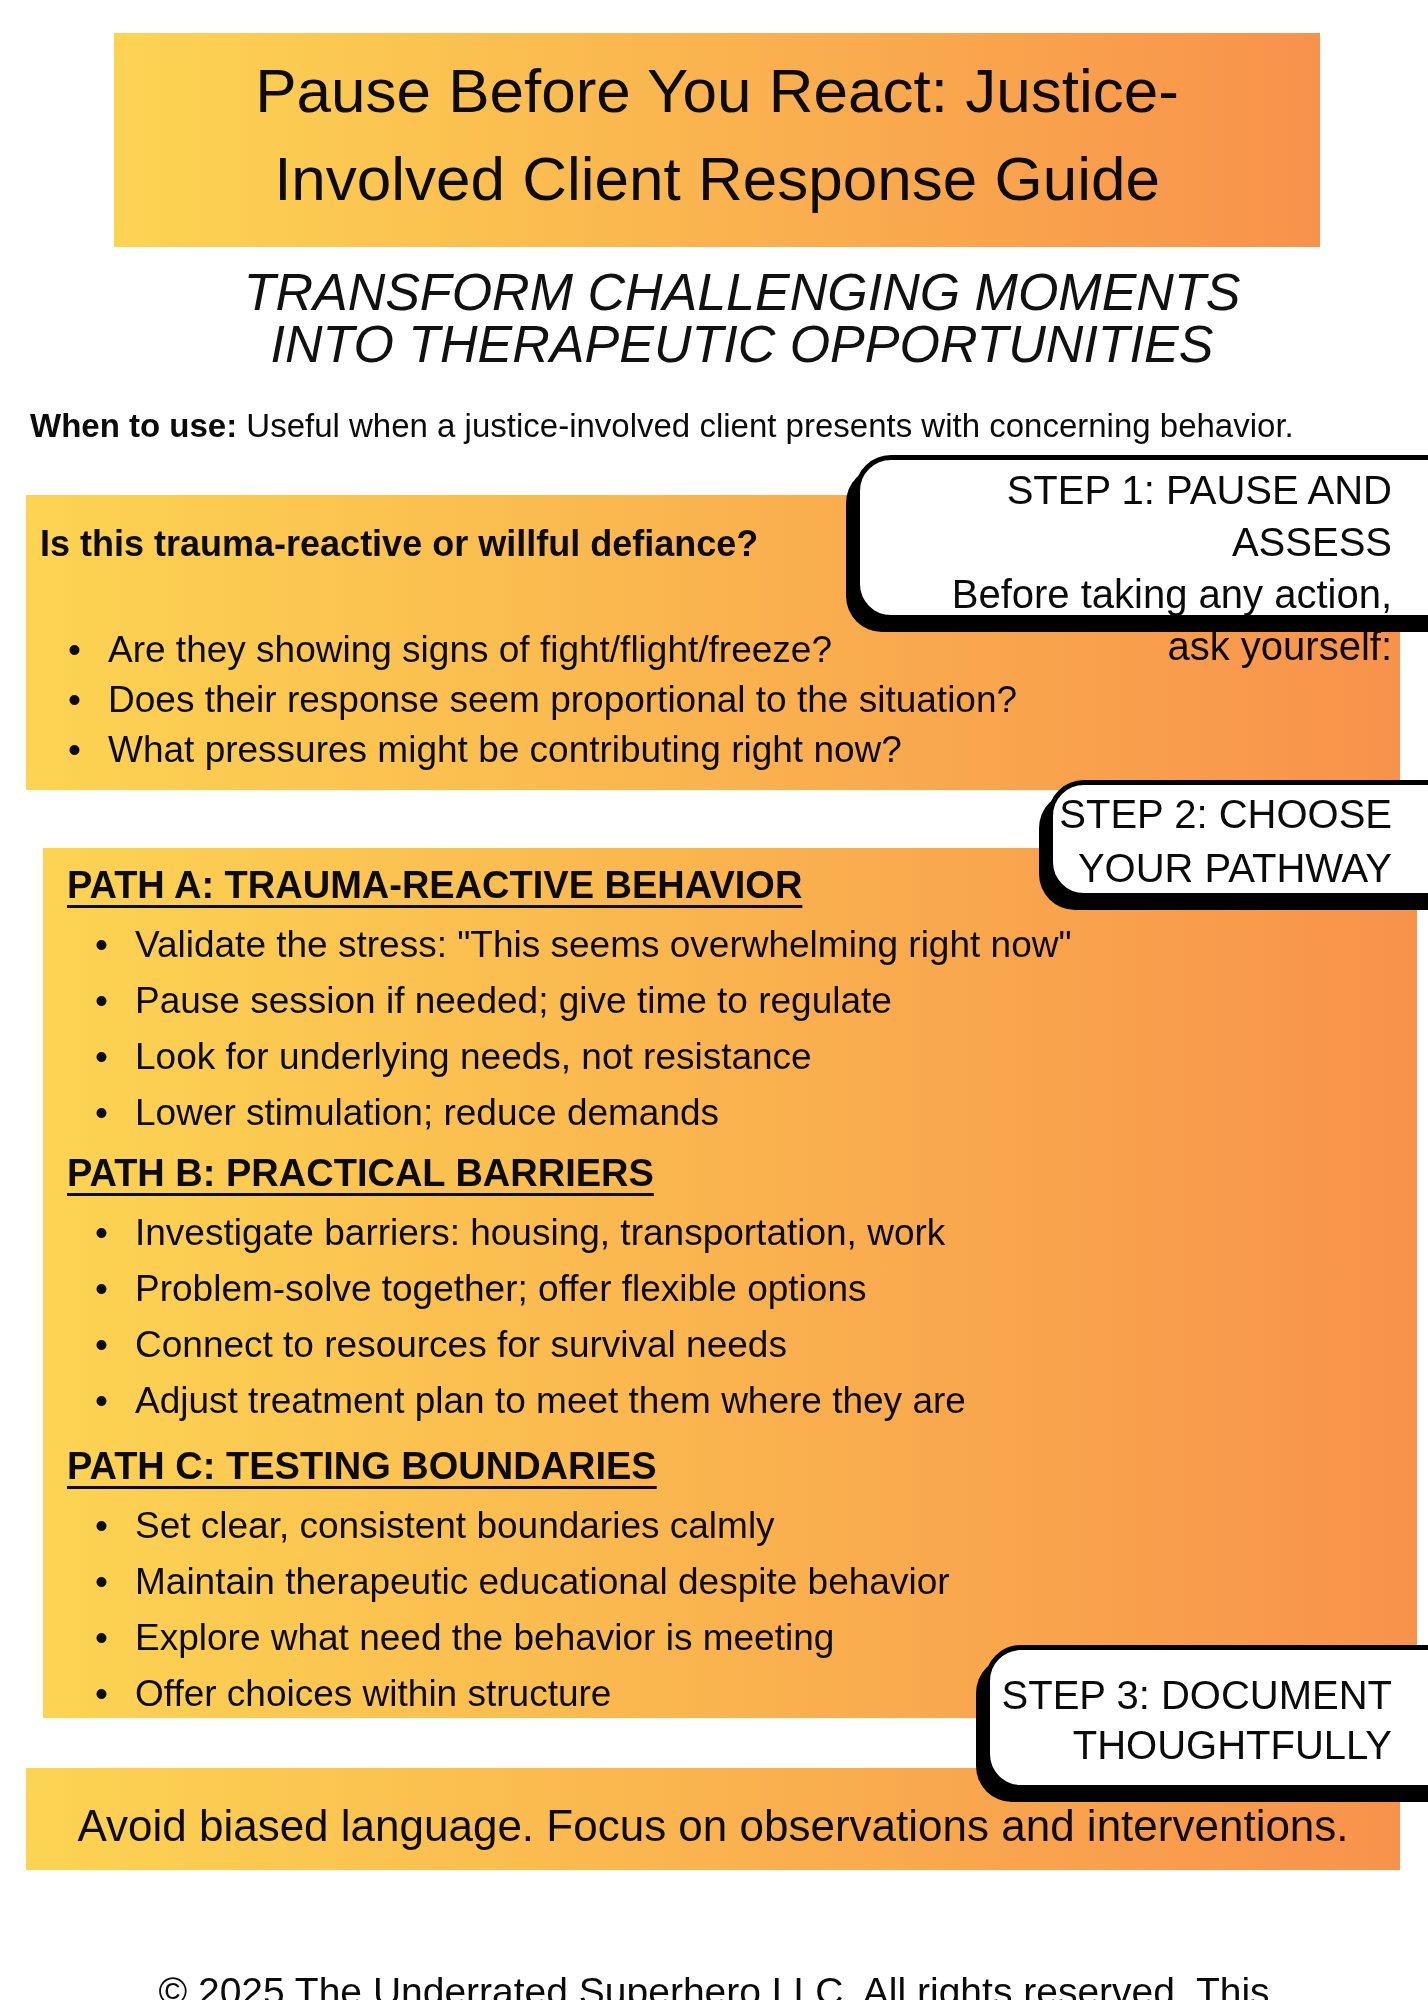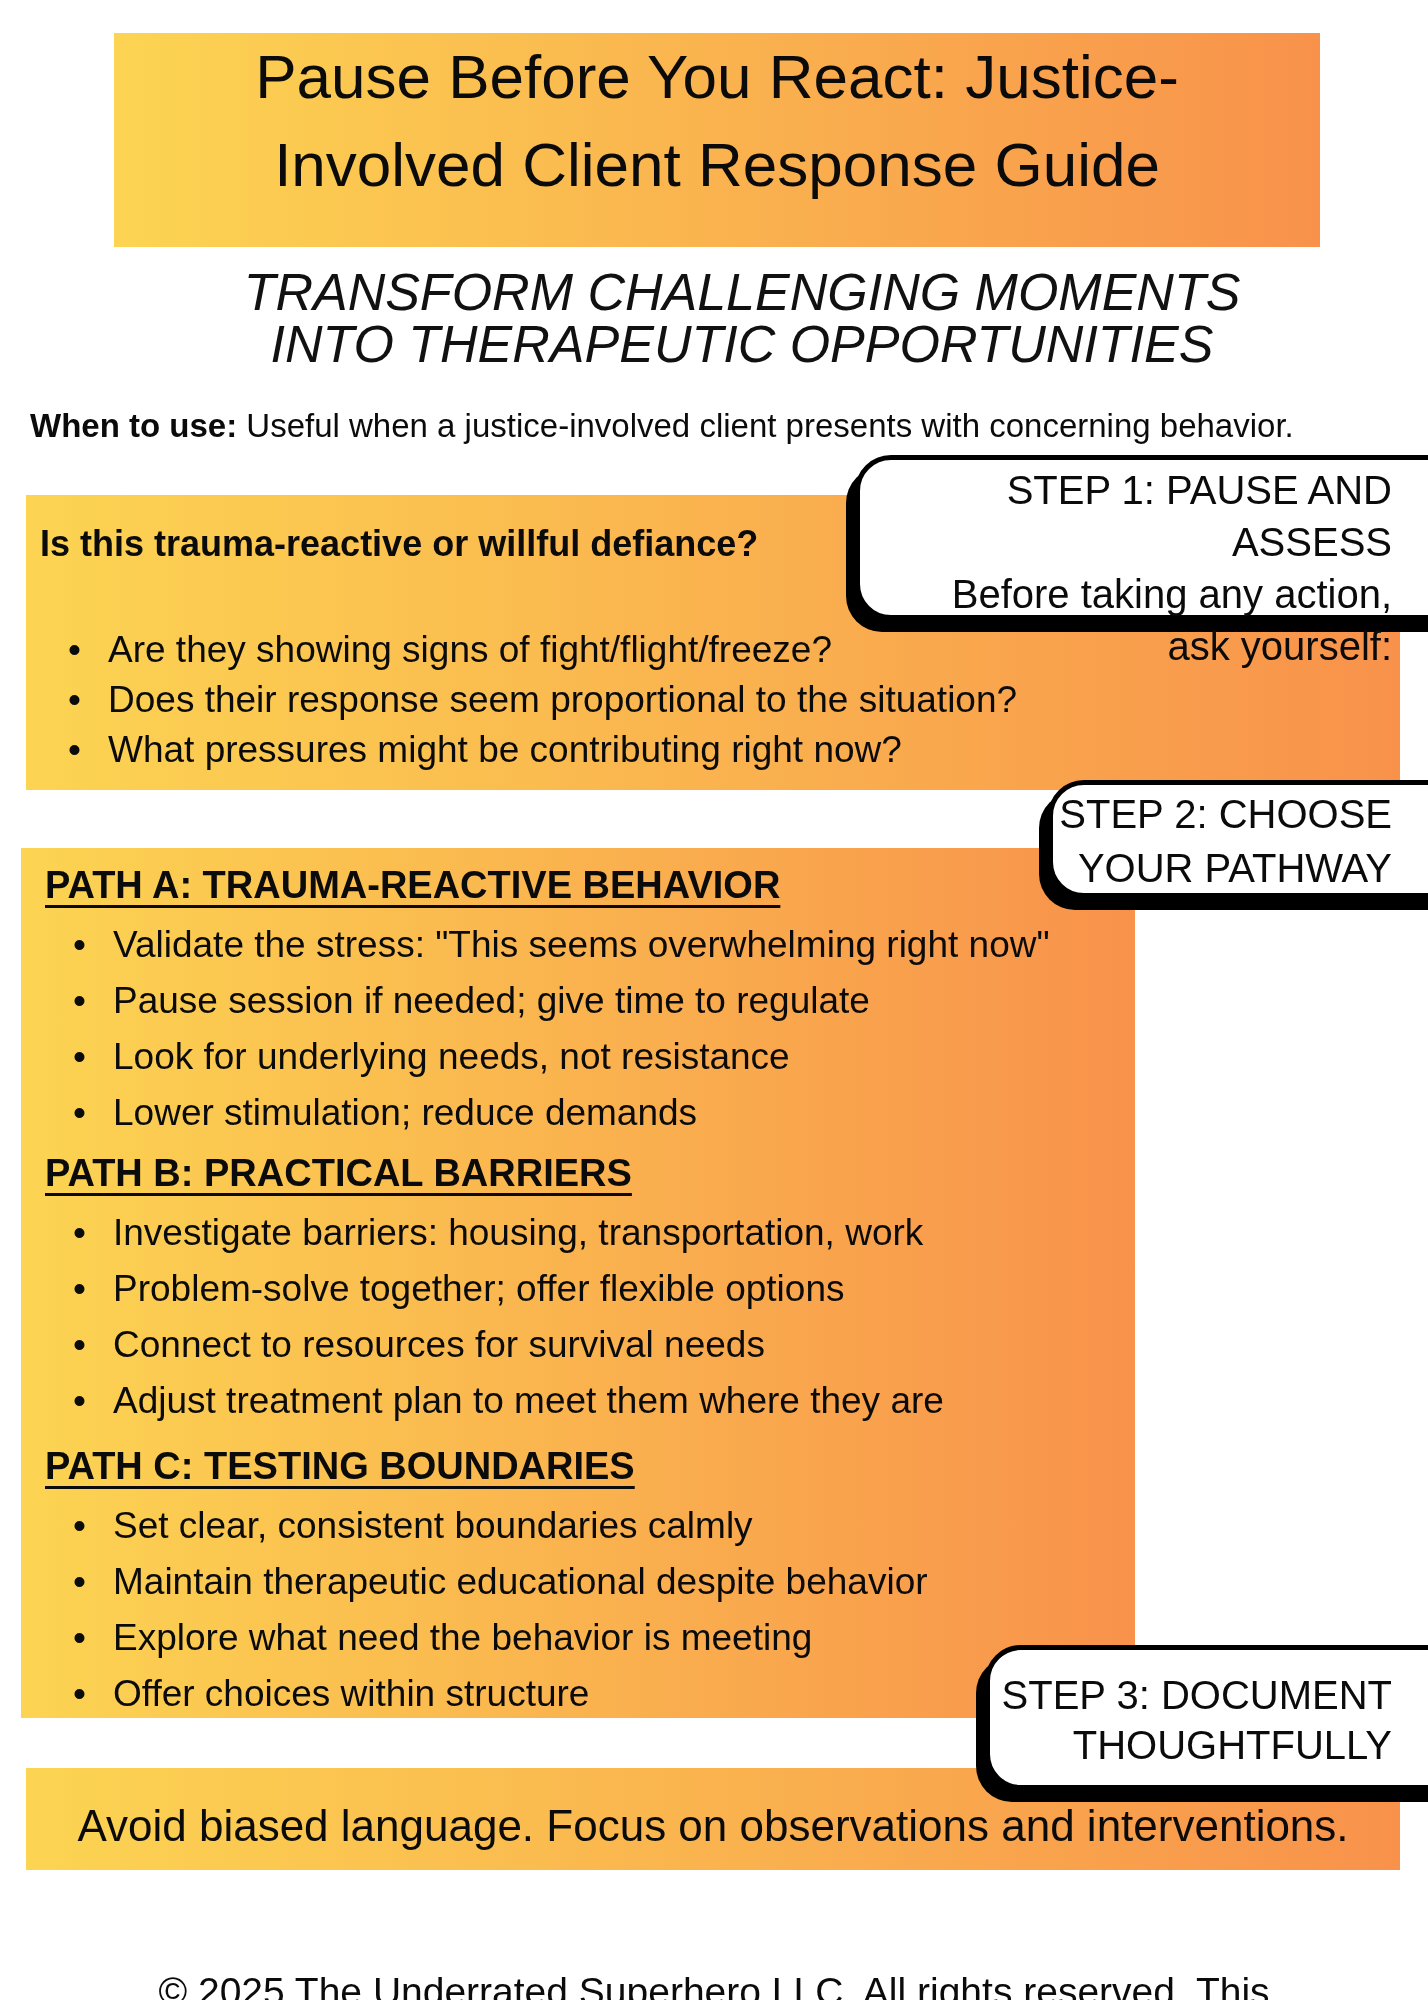--- a/index.html
+++ b/index.html
@@ -8,21 +8,21 @@
     background:#ffffff;color:#0b0b0b;
     font-family:"Liberation Sans", sans-serif;
   }
   .gbox{
     position:absolute;
     background:linear-gradient(90deg,#FCD452 0%,#F8924B 100%);
   }
   
   .header{
     left:114px;top:33px;width:1206px;height:214px;
-    text-align:center;box-sizing:border-box;
+    text-align:center;padding-top:14px;box-sizing:border-box;
   }
   .header .title-line{
     font-size:62px;line-height:88px;font-weight:400;color:#0b0b0b;
     letter-spacing:0px;white-space:nowrap;
   }
   
   .subtitle{
     position:absolute;left:0;top:266px;width:100%;text-align:center;
     font-style:italic;font-size:52px;line-height:52px;color:#111;margin-left:28px;
   }
@@ -44,21 +44,21 @@
   ul.blist li{
     position:relative;padding-left:68px;font-size:37px;color:#0b0b0b;
   }
   ul.blist li::before{
     content:"\2022";position:absolute;left:28px;top:0;
   }
   .assess ul.blist{margin-top:58px;}
   .assess ul.blist li{line-height:50px;}
   
   .paths{
-    left:21px;top:848px;width:1114px;height:870px;
+    left:43px;top:848px;width:1374px;height:870px;
     box-sizing:border-box;padding:12px 36px 0 24px;
   }
   .paths h2{
     margin:0;font-size:38px;line-height:50px;font-weight:700;color:#0b0b0b;
     text-decoration:underline;text-decoration-thickness:3px;text-underline-offset:7px;
   }
   .paths h2.hB{margin-top:7px;}
   .paths h2.hC{margin-top:12px;}
   .paths ul.blist{margin-top:7px;}
   .paths ul.blist li{line-height:56px;}

